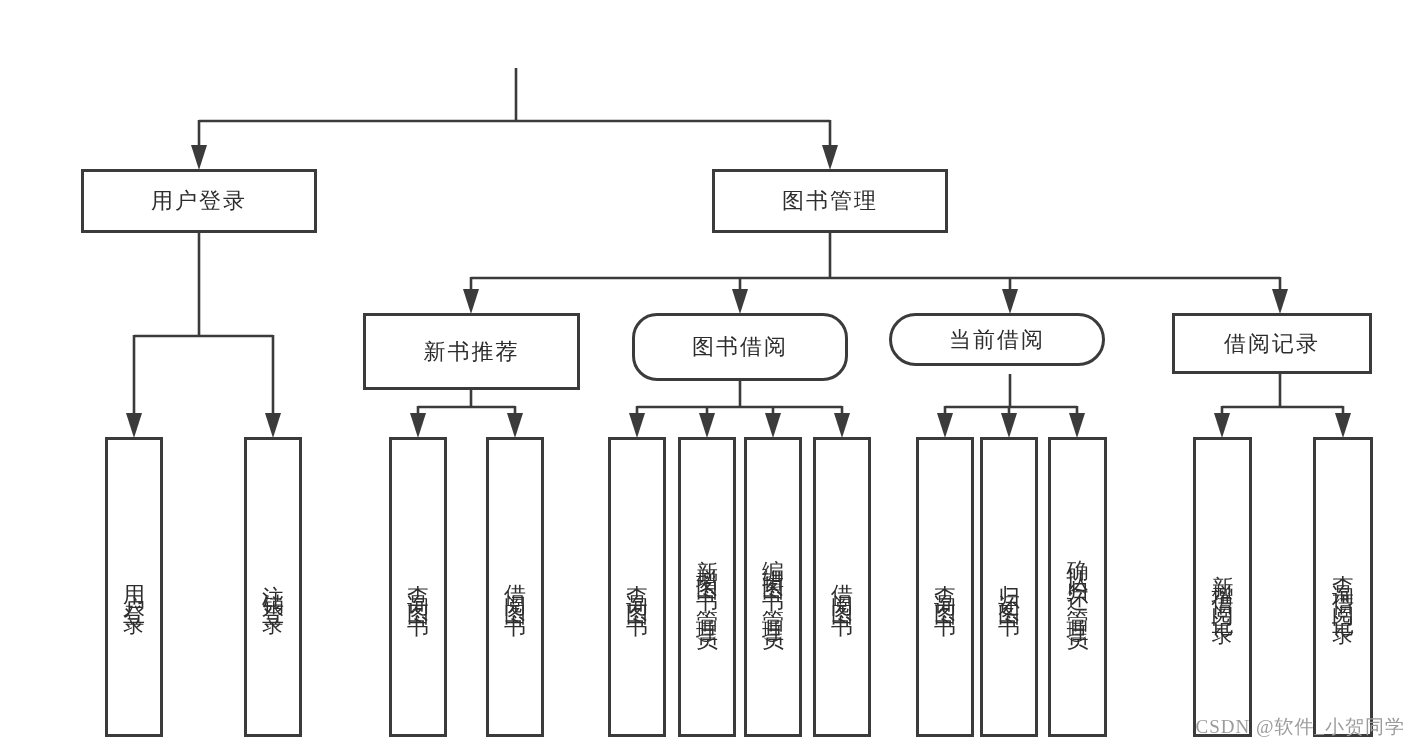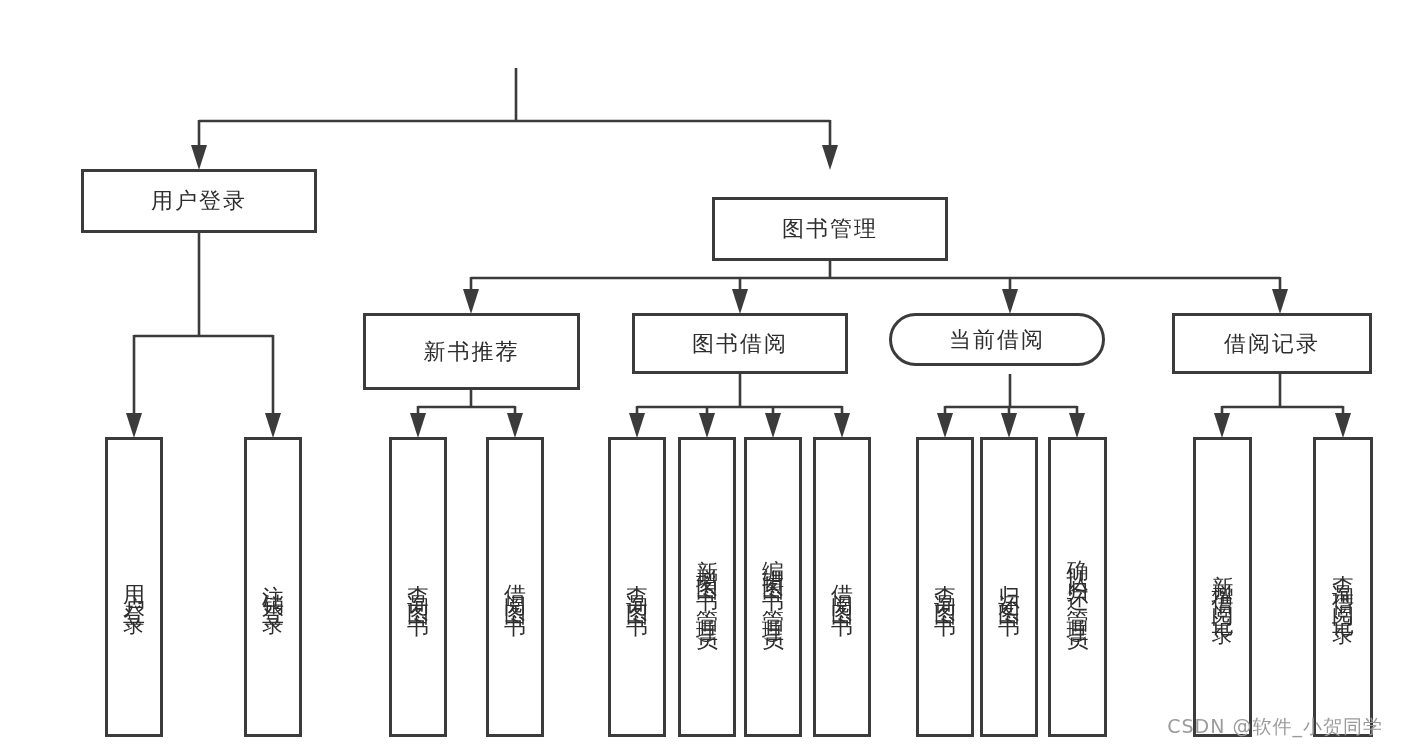--- a/index.html
+++ b/index.html
@@ -14,42 +14,42 @@
     position:absolute;box-sizing:border-box;border:3px solid #3b3b3b;background:#ffffff;
     display:flex;align-items:center;justify-content:center;color:#2d2d2d;
   }
   .hlabel{font-size:22px;letter-spacing:2px;white-space:nowrap;}
   .vtext{
     writing-mode:vertical-rl;text-orientation:mixed;
     font-size:22px;letter-spacing:10px;line-height:1;white-space:nowrap;
   }
   #root{left:10px;top:12px;width:1012px;height:56px;}
   #login{left:81px;top:169px;width:236px;height:64px;}
-  #mgmt{left:712px;top:169px;width:236px;height:64px;margin-top:28px;}
+  #mgmt{left:712px;top:169px;width:236px;height:64px;}
   #rec{left:363px;top:313px;width:217px;height:77px;}
-  #borrow{left:632px;top:313px;width:216px;height:61px;}
+  #borrow{left:632px;top:313px;width:216px;height:68px;border-radius:25px;}
   #current{left:889px;top:313px;width:216px;height:53px;border-radius:30px;}
   #records{left:1172px;top:313px;width:200px;height:61px;text-align:right;}
   .leaf{top:437px;height:300px;}
   #lf1{left:105px;width:58px;}
   #lf2{left:244px;width:58px;}
   #lf3{left:389px;width:58px;}
   #lf4{left:486px;width:58px;}
   #lf5{left:608px;width:58px;}
   #lf6{left:678px;width:58px;}
   #lf7{left:744px;width:58px;}
   #lf8{left:813px;width:58px;}
   #lf9{left:916px;width:58px;}
   #lf10{left:980px;width:58px;}
   #lf11{left:1048px;width:59px;}
   #lf12{left:1193px;width:59px;}
   #lf13{left:1313px;width:60px;}
   .watermark{
-    position:absolute;right:22px;top:714px;font-size:19px;color:#9b9b9b;
-    letter-spacing:1px;white-space:nowrap;
+    position:absolute;right:0;top:714px;font-size:19px;color:#9b9b9b;
+    letter-spacing:1px;white-space:nowrap;font-family:Liberation Serif, serif;
   }
 </style>
 </head>
 <body>
 
 <div class="canvas">
 
   <svg class="connectors" viewBox="0 0 1405 747" xmlns="http://www.w3.org/2000/svg">
 
     <line x1="516" y1="68" x2="516" y2="122"></line>

